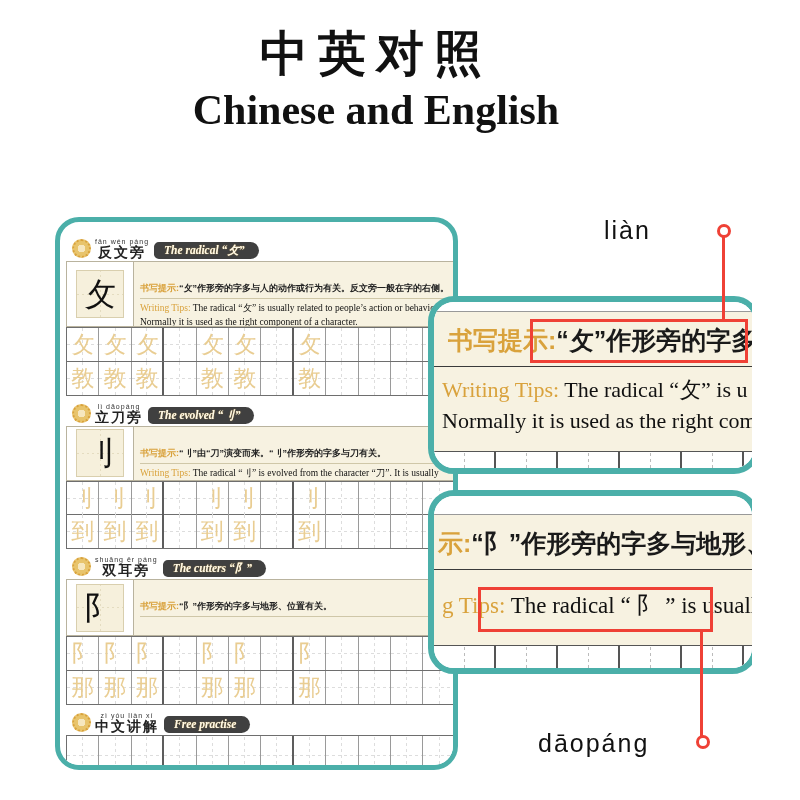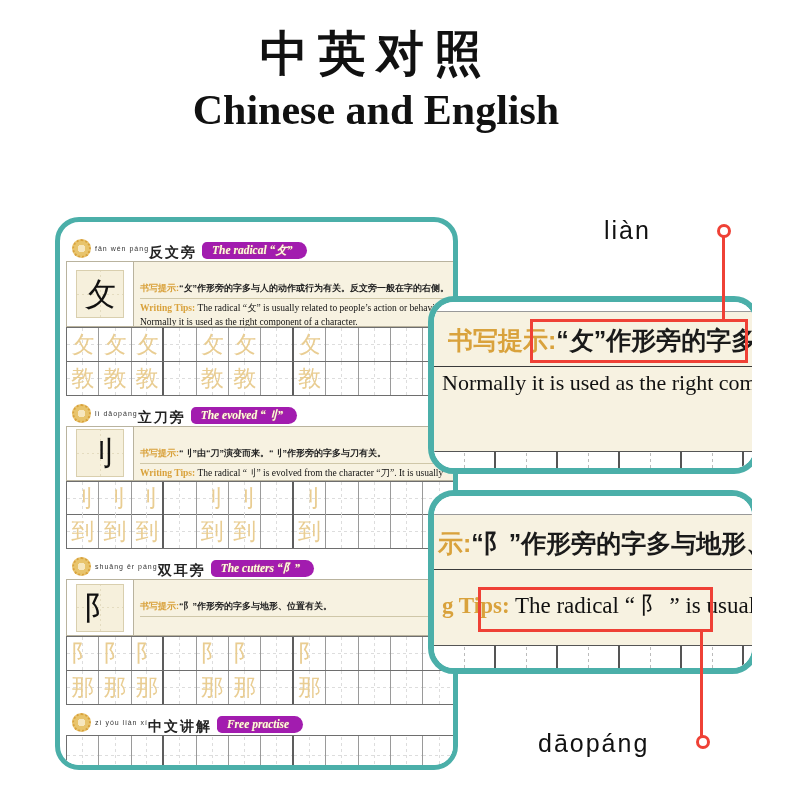--- a/index.html
+++ b/index.html
@@ -14,45 +14,45 @@
             font-family:"Liberation Serif",serif;font-weight:bold;font-size:42px;color:#111;}
 
   
   .page{position:absolute;left:55px;top:217px;width:403px;height:553px;
         background:#fff;border:5px solid #4BAFA9;border-radius:24px;
         box-sizing:border-box;overflow:hidden;z-index:1;padding:4px 0 0 6px;}
   .sec{position:relative;}
   .sec-header{position:relative;display:flex;align-items:flex-end;height:26px;margin:2px 0 2px 2px;}
   .sun-icon{width:15px;height:15px;border:2px dotted #D9A23C;border-radius:50%;
             background:radial-gradient(circle,#f6e7bf 35%,#e8c46c 36%);margin:0 4px 1px 4px;flex:none;}
-  .name-wrap{display:inline-flex;flex-direction:row;line-height:1;margin-right:5px;}
+  .name-wrap{display:inline-flex;flex-direction:column;line-height:1;margin-right:5px;text-align:center;}
   .pinyin{font-size:7px;color:#333;letter-spacing:1px;white-space:nowrap;}
   .sec-name{font-size:14px;font-weight:bold;color:#222;letter-spacing:2px;white-space:nowrap;}
-  .banner{background:#a21caf;color:#FDF8E8;font-family:"Liberation Serif",serif;
+  .banner{background:#404040;color:#FDF8E8;font-family:"Liberation Serif",serif;
           font-style:italic;font-weight:bold;font-size:11.5px;line-height:17px;
           padding:0 14px 0 10px;border-radius:8px 14px 14px 8px;white-space:nowrap;
           text-shadow:0 0 1px #caa14a;}
   .sec-header1{height:30px;margin-top:3px;}
 
   .tipbox{display:flex;border:1px solid #b9b39e;box-sizing:border-box;width:391px;background:#F7F2E1;}
   .charbox{width:66px;flex:none;background:#fff;border-right:1px solid #b9b39e;
            display:flex;align-items:center;justify-content:center;}
   .bigsquare{width:46px;height:46px;background:#F6F0DC;border:1px solid #d9cfae;
              display:flex;align-items:center;justify-content:center;
              background-image:repeating-linear-gradient(90deg,#e4dcc0 0 2px,transparent 2px 5px),
                               repeating-linear-gradient(0deg,#e4dcc0 0 2px,transparent 2px 5px);
              background-size:100% 1px,1px 100%;background-position:0 50%,50% 0;background-repeat:no-repeat;}
   .bigchar{font-size:32px;color:#111;font-family:"Liberation Serif",serif;line-height:1;}
   .tips{flex:1;padding:19px 4px 2px 6px;overflow:hidden;}
   .tip-zh{margin:0;font-size:9px;font-weight:bold;color:#222;line-height:1.6;
           border-bottom:1px solid #cfc7a8;padding-bottom:3px;}
   .tip-en{margin:0;font-size:9.5px;color:#111;font-family:"Liberation Serif",serif;
           line-height:1.45;padding-top:3px;}
   .gold{color:#D9A23C;}
-  .gold-serif{color:#D9A23C;font-weight:bold;}
+  .gold-serif{color:#D9A23C;font-weight:normal;}
 
   
   .prow{display:flex;width:391px;border:1.5px solid #6e6e6e;box-sizing:border-box;background:#fff;}
   .prow + .prow{margin-top:-1.5px;}
   .cell{width:32.4px;height:33px;flex:none;box-sizing:border-box;border-right:1px solid #9a9a9a;
         display:flex;align-items:center;justify-content:center;
         background-image:repeating-linear-gradient(90deg,#ddd 0 3px,transparent 3px 6px),
                          repeating-linear-gradient(0deg,#ddd 0 3px,transparent 3px 6px);
         background-size:100% 1px,1px 100%;background-position:0 50%,50% 0;background-repeat:no-repeat;}
   .cell:last-child{border-right:none;}
@@ -356,20 +356,21 @@
           <div class="cell"></div>
         </div>
     </div>
   </div>
 
   <div class="callout callout1">
     <div class="co-top"></div>
     <div class="co-cream">
       <div class="co-line1"><span class="gold">书写提示:</span><span>“攵”作形旁的字多与人的</span></div>
       <div class="co-div"></div>
+      <div class="co-line2"><span class="gold-serif">Writing Tips:</span><span> The radical “攵” is u</span></div>
       <div class="co-line3">Normally it is used as the right compon</div>
     </div>
     <div class="co-grid">
         <div class="gcell"></div>
         <div class="gcell"></div>
         <div class="gcell"></div>
         <div class="gcell"></div>
         <div class="gcell"></div>
         <div class="gcell"></div>
       </div>

